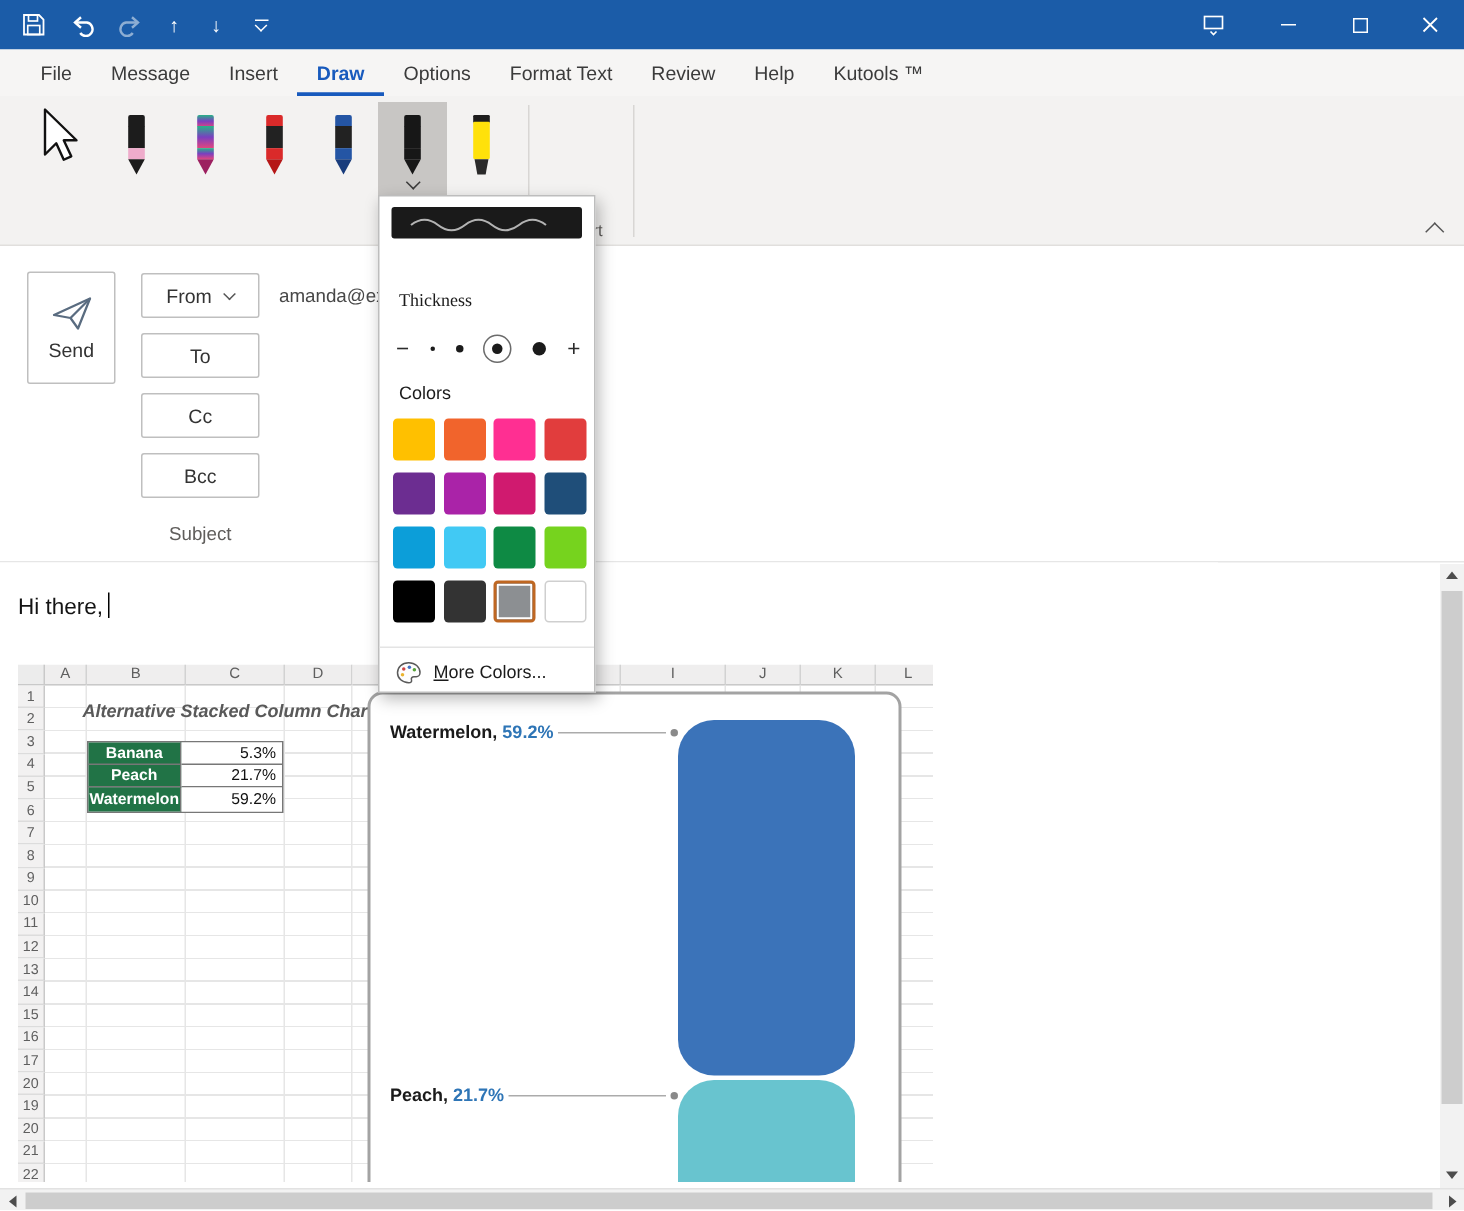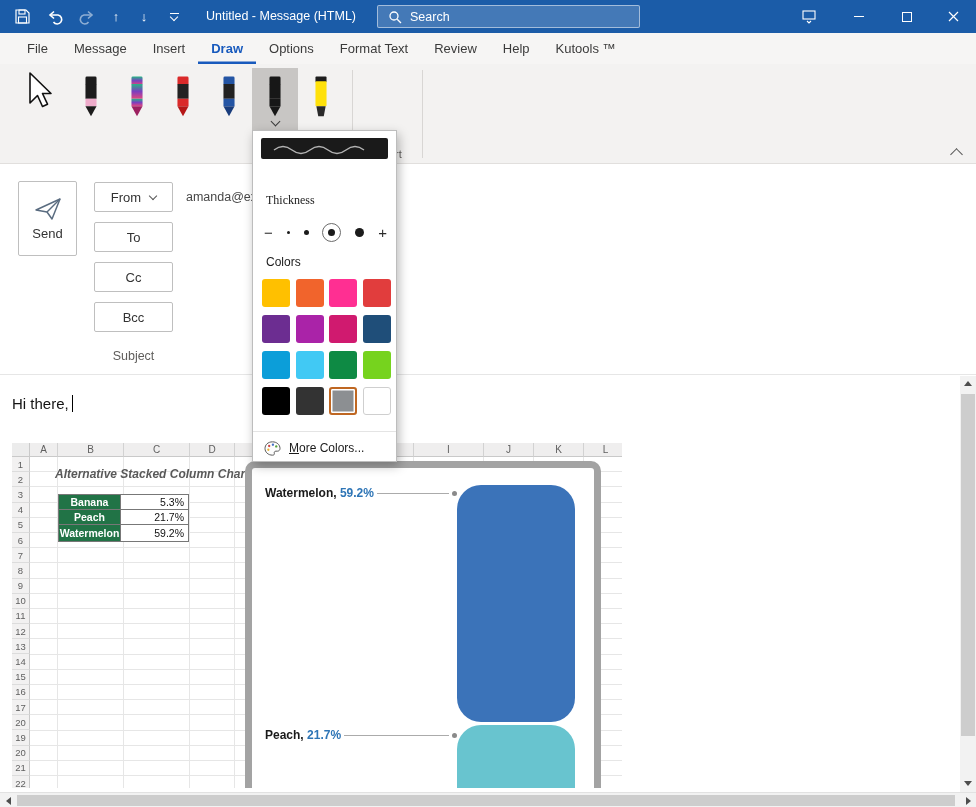--- a/index.html
+++ b/index.html
@@ -52,21 +52,21 @@
 #rowheads{position:absolute;left:0;top:14px;width:18px;}
 .rowhead{height:15.2px;font-size:9.5px;color:#5f5f5f;display:flex;align-items:center;justify-content:center;background:#f2f1f1;border-right:1px solid #c9c9c9;border-bottom:1px solid #dcdcdc;}
 #gridarea{position:absolute;left:18px;top:14px;width:598px;height:331px;background-image:repeating-linear-gradient(to bottom,transparent 0px,transparent 14.2px,#e6e6e6 14.2px,#e6e6e6 15.2px);}
 .vline{position:absolute;top:0;width:1px;height:100%;background:#e6e6e6;}
 #sheettitle{position:absolute;left:43px;top:24px;font-size:12px;font-style:italic;font-weight:bold;color:#595959;white-space:nowrap;}
 #minitable{position:absolute;left:46px;top:51px;border:1px solid #777;background:#fff;}
 .trow{display:flex;}
 .tlabel{width:62px;height:15.2px;background:#217346;color:#fff;font-size:10.5px;font-weight:bold;display:flex;align-items:center;justify-content:center;border-right:1px solid #777;border-bottom:1px solid #777;}
 .tvalue{width:67px;height:15.2px;font-size:10.5px;color:#111;display:flex;align-items:center;justify-content:flex-end;padding-right:4px;background:#fff;border-bottom:1px solid #777;}
 .trow:last-child .tlabel,.trow:last-child .tvalue{border-bottom:none;}
-#chartbox{position:absolute;left:233px;top:18px;width:356px;height:340px;background:#fff;border:7px solid #a3a3a3;border-radius:10px;}
+#chartbox{position:absolute;left:233px;top:18px;width:356px;height:340px;background:#fff;border:2px solid #a3a3a3;border-radius:10px;}
 .clabel-row{position:absolute;left:13px;width:192px;height:16px;display:flex;align-items:center;font-size:12px;}
 .cname{font-weight:bold;color:#1a1a1a;white-space:pre;}
 .cpct{color:#2e75b6;font-weight:bold;}
 .cline{flex:1;height:1px;background:#ababab;margin:0 3px;}
 .cdot{width:5px;height:5px;border-radius:50%;background:#8a8a8a;flex:0 0 auto;}
 .cbar{position:absolute;left:205px;width:118px;}
 
 
 #vscroll{position:absolute;left:960px;top:376px;width:16px;height:416px;background:#f2f2f2;}
 #vthumb{position:absolute;left:1px;top:18px;width:14px;height:342px;background:#cdcdcd;}
@@ -119,30 +119,20 @@
           <path d="M7 2.5 L3 6 L7 9.5" fill="none" stroke="#fff" stroke-width="1.6"></path>
         </svg>
     </div>
     <div class="qat" style="left:102px">↑</div>
     <div class="qat" style="left:130px">↓</div>
     <div class="qat" style="left:160px">
       <div style="display:flex;flex-direction:column;align-items:center;gap:2px;">
         <div style="width:9px;height:1.4px;background:#fff;"></div>
         <div style="width:6px;height:6px;border-right:1.4px solid #fff;border-bottom:1.4px solid #fff;transform:rotate(45deg);margin-top:-2px;"></div>
       </div>
-    </div>
-    <div id="title">Untitled - Message (HTML)</div>
-    <div id="searchbox">
-      <span style="display:flex;">
-        <svg width="14" height="14" viewBox="0 0 14 14">
-            <circle cx="6" cy="6" r="4" fill="none" stroke="#fff" stroke-width="1.3"></circle>
-            <path d="M9.2 9.2 L13 13" stroke="#fff" stroke-width="1.3"></path>
-          </svg>
-      </span>
-      <span>Search</span>
     </div>
     <div class="winbtn" style="left:793px;width:32px">
       <svg width="16" height="15" viewBox="0 0 16 15">
           <rect x="2" y="2" width="12" height="8" fill="none" stroke="#fff" stroke-width="1.1"></rect>
           <path d="M6 12 l2 2 l2 -2" fill="none" stroke="#fff" stroke-width="1.1"></path>
         </svg>
     </div>
     <div class="winbtn" style="left:836px">
       <div style="width:10px;height:1.3px;background:#fff;"></div>
     </div>

